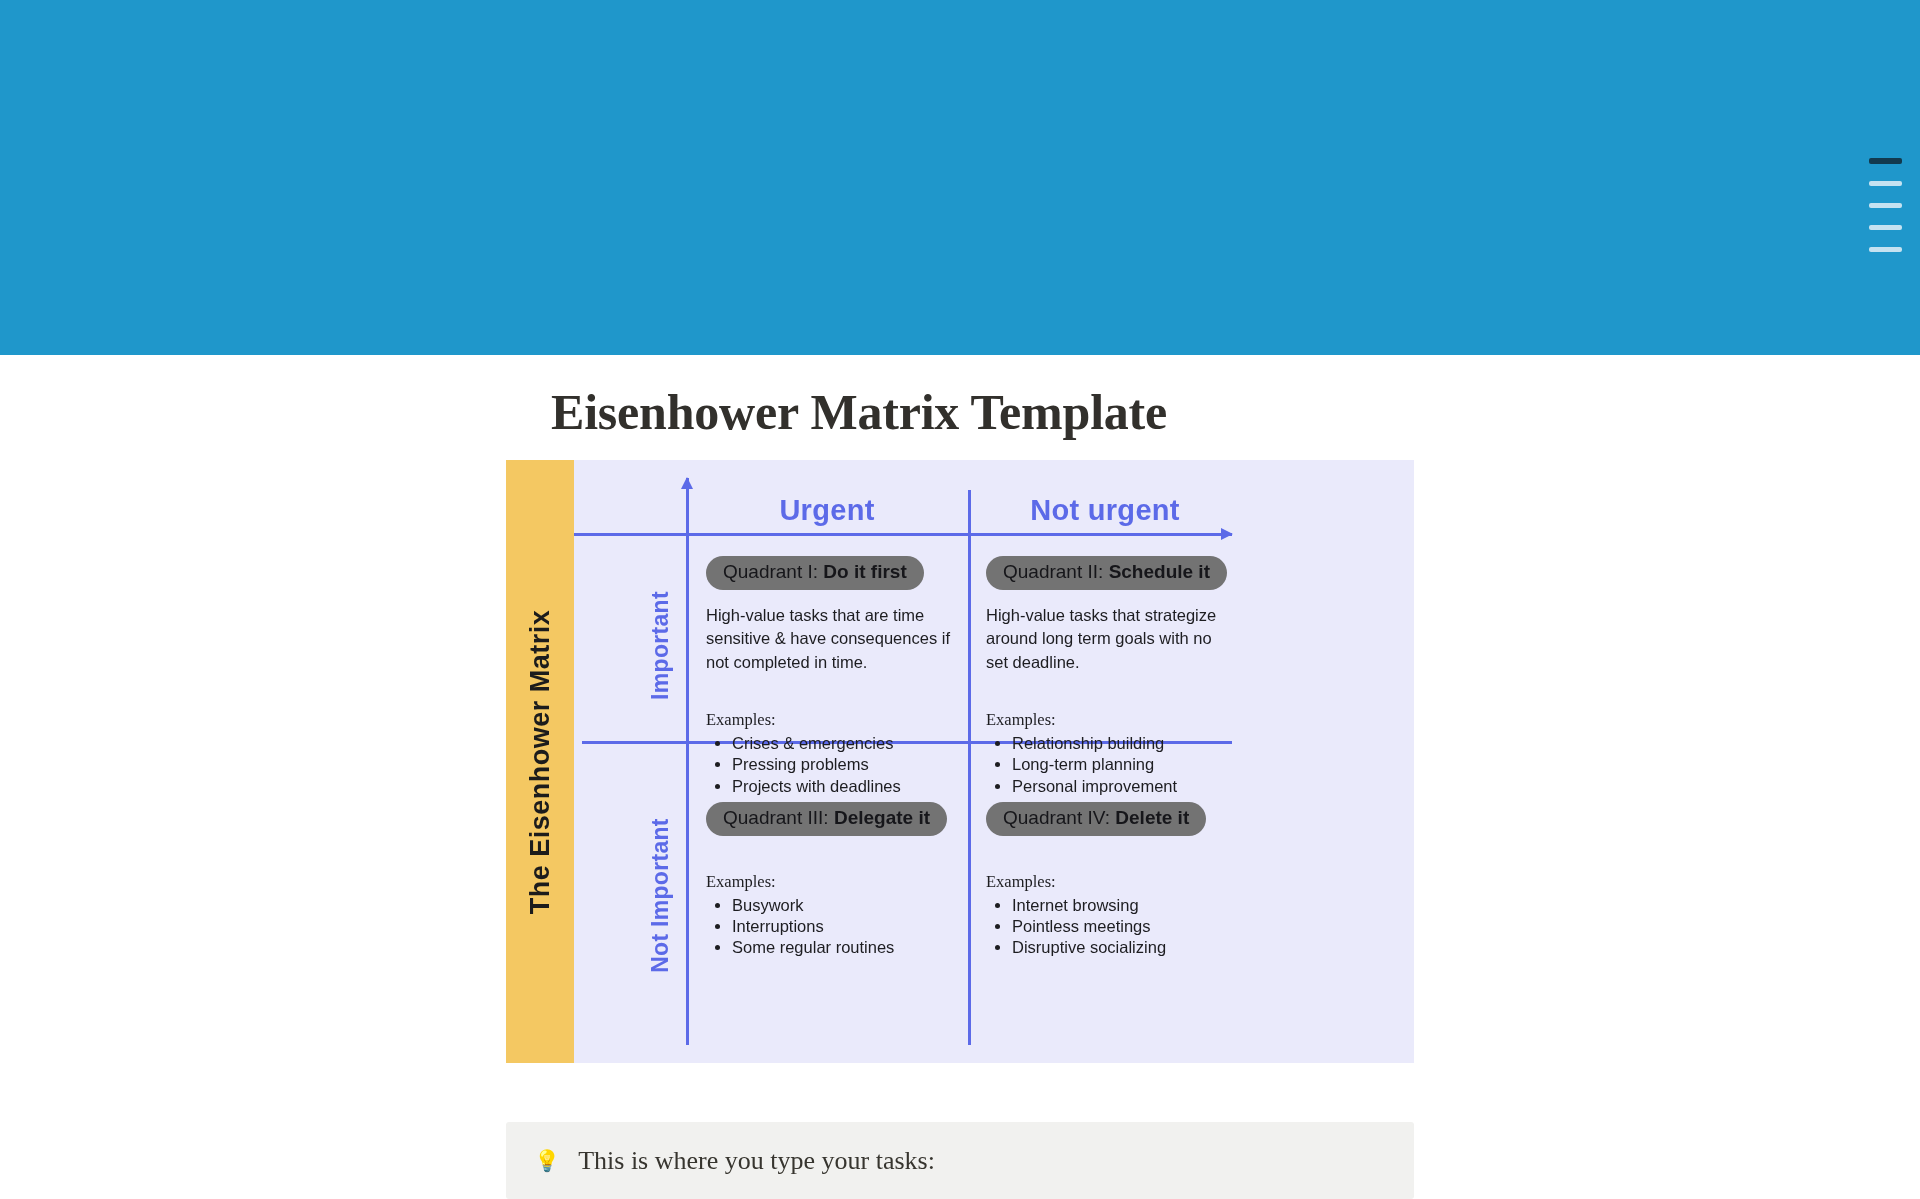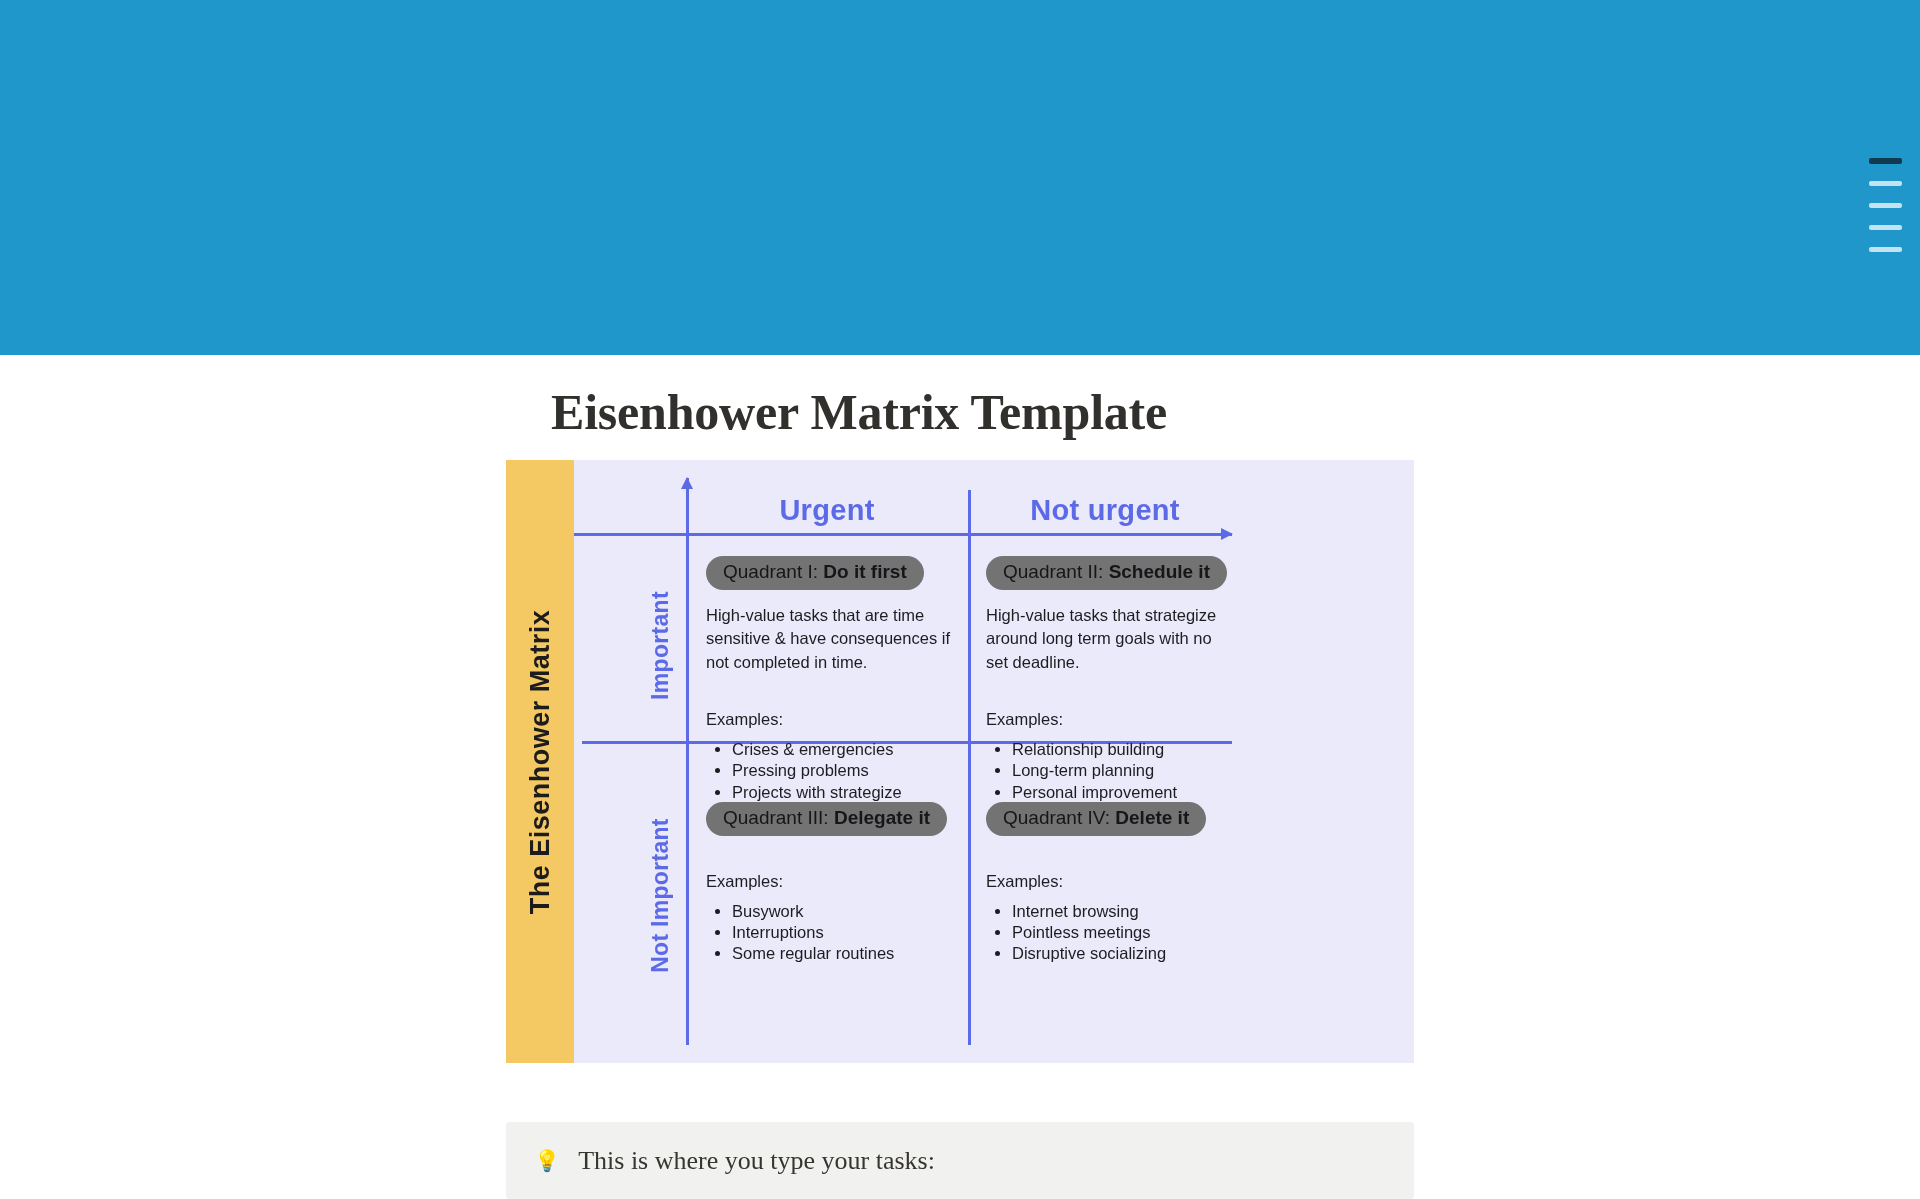--- a/index.html
+++ b/index.html
@@ -213,24 +213,25 @@
     width: 252px;
   }
 
   .quad-examples {
     margin-top: 34px;
   }
   .quad-examples .ex-title {
     font-size: 16.5px;
     color: #1d1d21;
     line-height: 1.4;
+    font-family: Liberation Serif, serif;
   }
   .quad-examples ul {
     list-style: disc;
-    margin: 8px 0 0 26px;
+    margin: 2px 0 0 26px;
   }
   .quad-examples li {
     font-size: 16.5px;
     color: #1d1d21;
     line-height: 1.29;
   }
 
   
   .callout {
     position: absolute;
@@ -294,21 +295,21 @@
     </div>
 
     <div class="quad q1">
       <div class="quad-pill"><span>Quadrant I: </span><b>Do it first</b></div>
       <div class="quad-desc">High-value tasks that are time sensitive &amp; have consequences if not completed in time.</div>
       <div class="quad-examples">
         <div class="ex-title">Examples:</div>
         <ul>
           <li>Crises &amp; emergencies</li>
           <li>Pressing problems</li>
-          <li>Projects with strategize</li>
+          <li>Projects with deadlines</li>
         </ul>
       </div>
     </div>
 
     <div class="quad q2">
       <div class="quad-pill"><span>Quadrant II: </span><b>Schedule it</b></div>
       <div class="quad-desc">High-value tasks that strategize around long term goals with no set deadline.</div>
       <div class="quad-examples">
         <div class="ex-title">Examples:</div>
         <ul>

